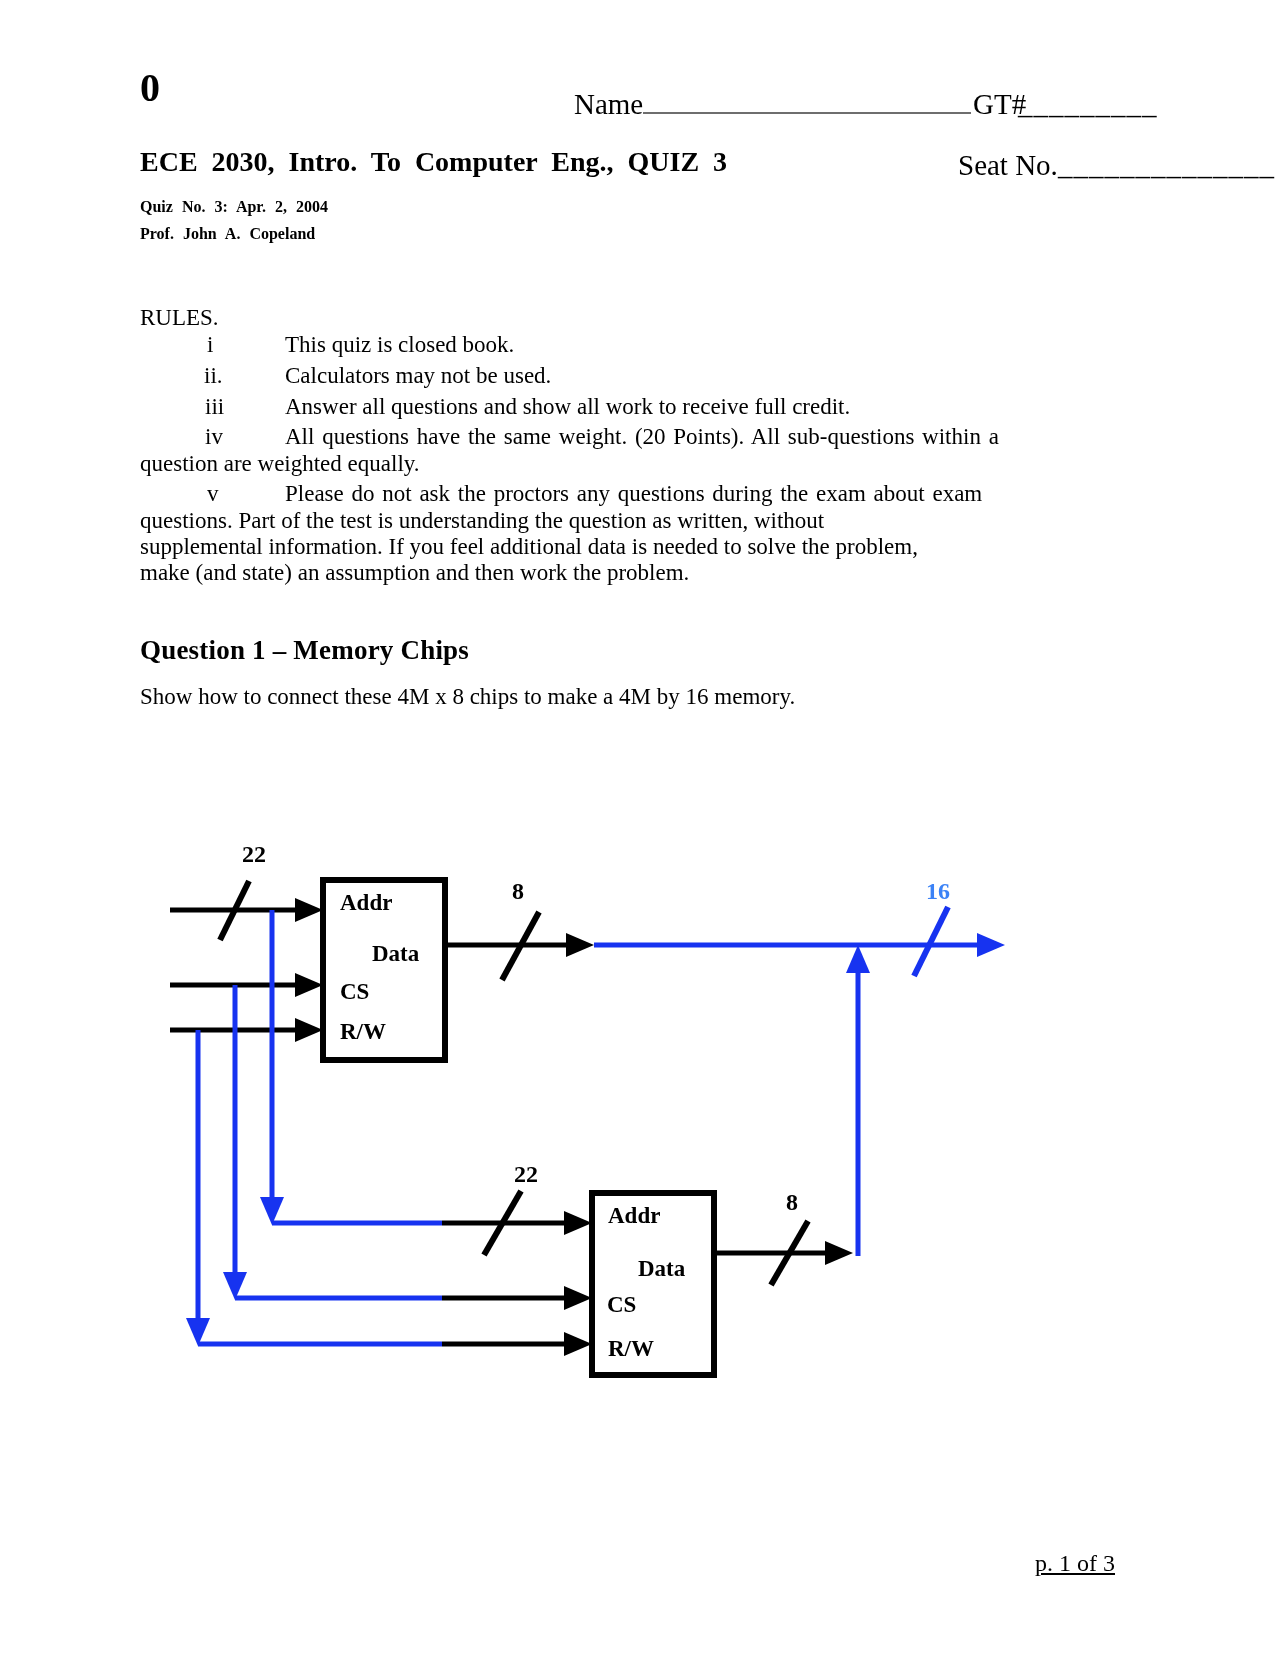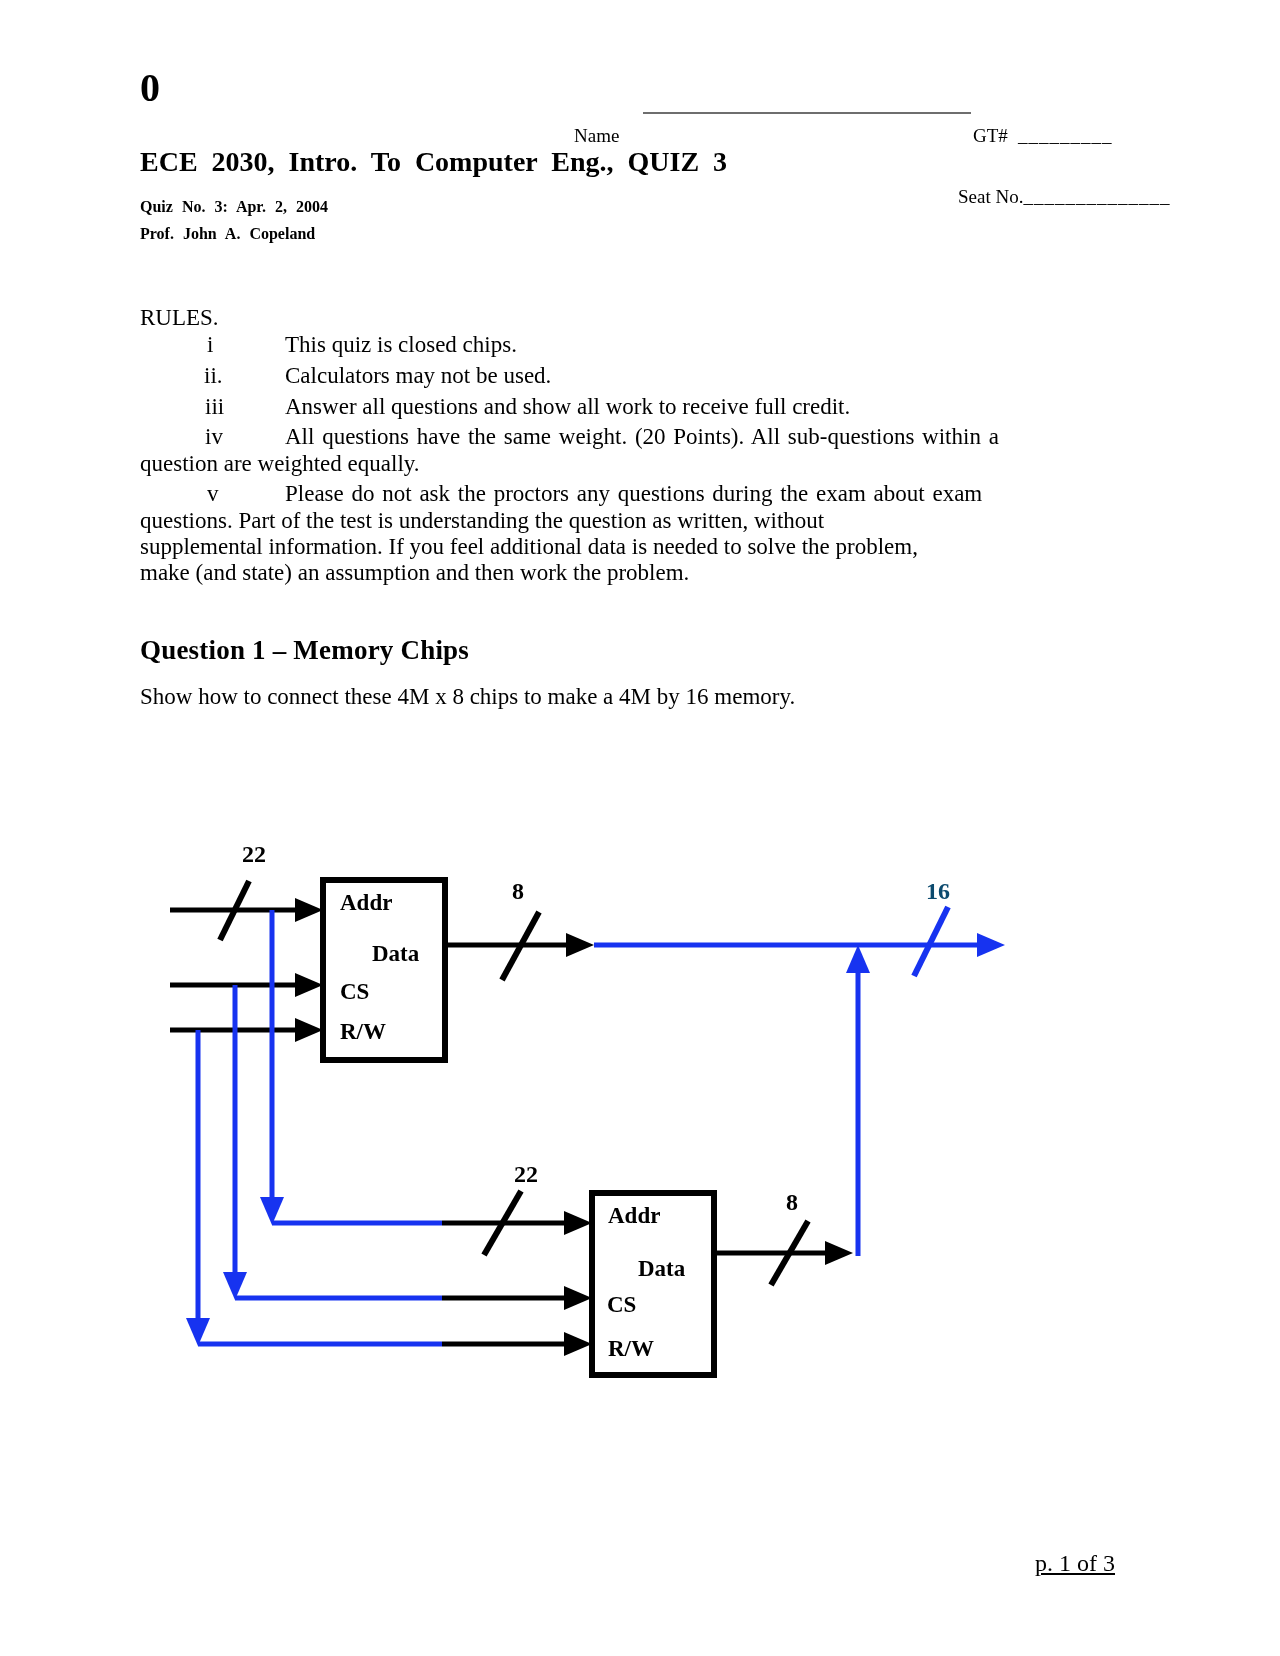--- a/index.html
+++ b/index.html
@@ -2,30 +2,30 @@
 <html><head>
 <meta charset="utf-8">
 <style>
   html,body{margin:0;padding:0;background:#ffffff;}
   #page{
     position:relative;width:1280px;height:1656px;background:#ffffff;overflow:hidden;
     font-family:"Liberation Serif","DejaVu Serif",serif;color:#000;
   }
   .abs{position:absolute;white-space:nowrap;}
   .corner{font-size:40px;font-weight:bold;}
-  .hdr{font-size:19px;margin-top:37px;}
+  .hdr{font-size:29px;}
   .title{font-size:28px;font-weight:bold;word-spacing:7px;}
   .boldline{font-size:16px;font-weight:bold;word-spacing:5px;}
   .body{font-size:23px;}
   .body.sp{word-spacing:2px;}
   .qhead{font-size:27px;font-weight:bold;letter-spacing:0.2px;}
   .blank-line{position:absolute;height:0;border-top:2px solid #6e6e6e;}
   .chiplabel{font-size:23px;font-weight:bold;}
   .buswidth{font-size:24px;font-weight:bold;}
-  .blue{color:#0c4a6e;text-align:center;}
+  .blue{color:#3b82f6;text-align:center;}
   .footer{font-size:24px;text-decoration:underline;}
   svg{position:absolute;left:0;top:0;}
 </style>
 </head>
 <body>
 
 <div id="page">
 
   <svg width="1280" height="1656" viewBox="0 0 1280 1656">
 
@@ -91,21 +91,21 @@
 
   <div class="abs title" style="left:140px;top:146px;">ECE 2030, Intro. To Computer Eng., QUIZ 3</div>
   <div class="abs hdr" style="left:958px;top:149px;"><span>Seat No.</span><span style="letter-spacing:1px;">______________</span></div>
 
   <div class="abs boldline" style="left:140px;top:198px;">Quiz No. 3: Apr. 2, 2004</div>
   <div class="abs boldline" style="left:140px;top:225px;">Prof. John A. Copeland</div>
 
   <div class="abs body" style="left:140px;top:305px;">RULES.</div>
 
   <div class="abs body" style="left:207px;top:332px;">i</div>
-  <div class="abs body" style="left:285px;top:332px;">This quiz is closed chips.</div>
+  <div class="abs body" style="left:285px;top:332px;">This quiz is closed book.</div>
 
   <div class="abs body" style="left:204px;top:363px;">ii.</div>
   <div class="abs body" style="left:285px;top:363px;">Calculators may not be used.</div>
 
   <div class="abs body" style="left:205px;top:394px;">iii</div>
   <div class="abs body" style="left:285px;top:394px;">Answer all questions and show all work to receive full credit.</div>
 
   <div class="abs body" style="left:205px;top:424px;">iv</div>
   <div class="abs body sp" style="left:285px;top:424px;">All questions have the same weight. (20 Points).  All sub-questions within a</div>
   <div class="abs body" style="left:140px;top:451px;">question are weighted equally.</div>

